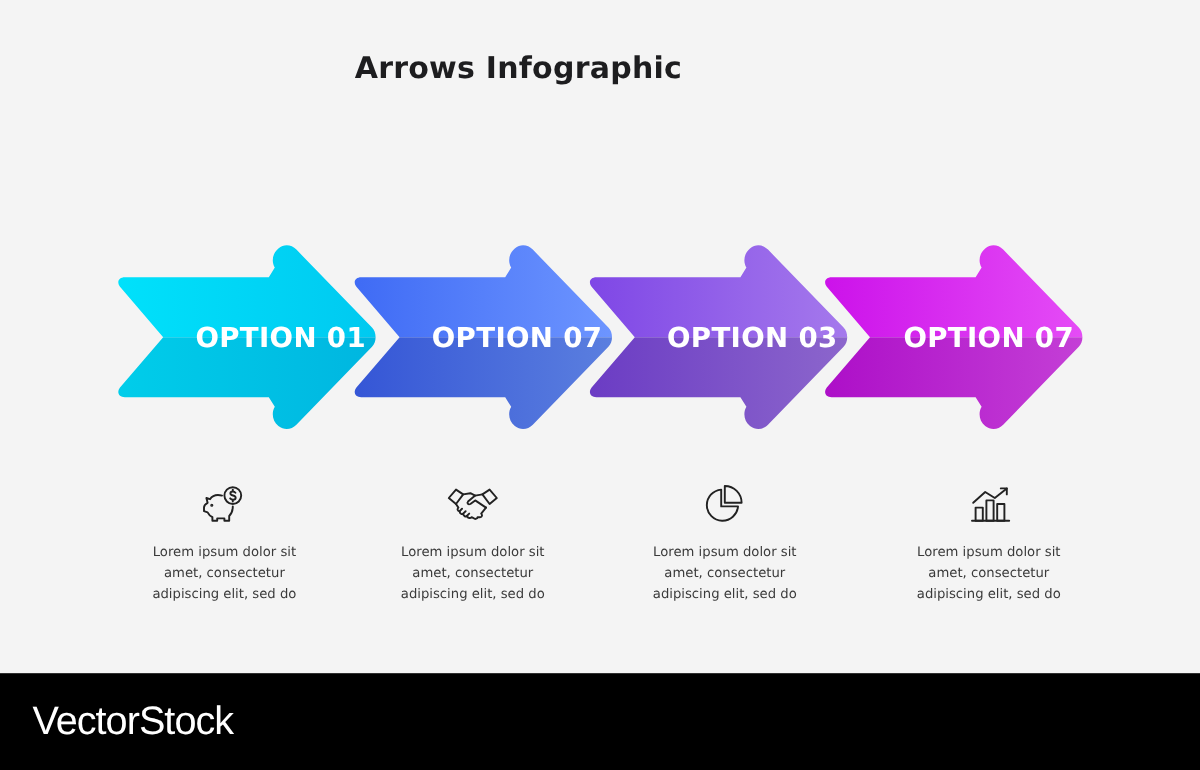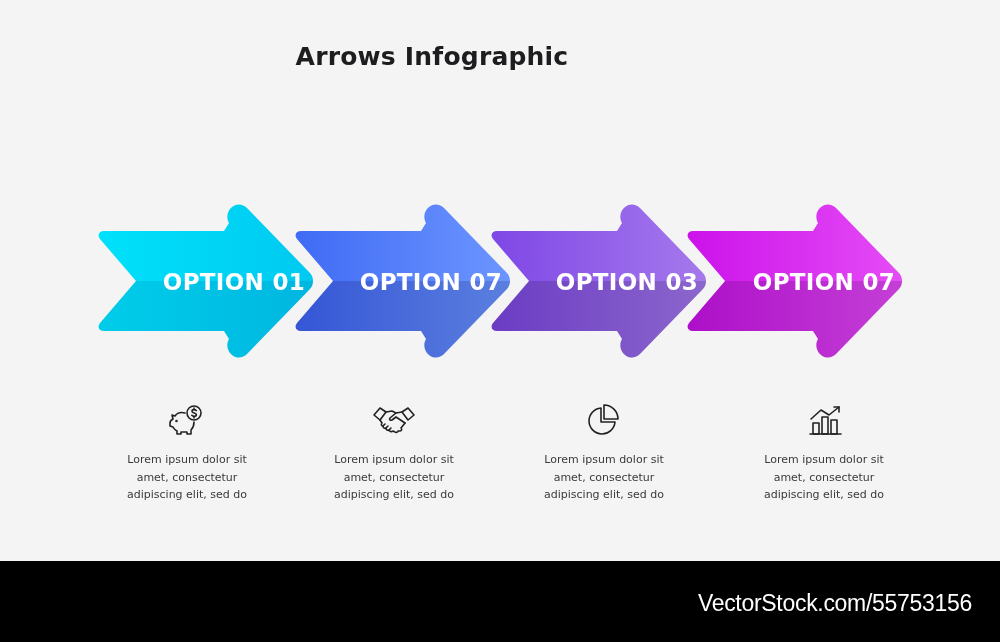--- a/index.html
+++ b/index.html
@@ -177,14 +177,14 @@
   <span>amet, consectetur</span>
   <span>adipiscing elit, sed do</span>
 </div>
 <div class="desc" style="left:729px">
   <span>Lorem ipsum dolor sit</span>
   <span>amet, consectetur</span>
   <span>adipiscing elit, sed do</span>
 </div>
 
 <div class="footer">
-  <div class="footer-id">VectorStock.com/55753156</div>
+  <div class="footer-logo">VectorStock</div>
 </div>
 
 </body></html>

